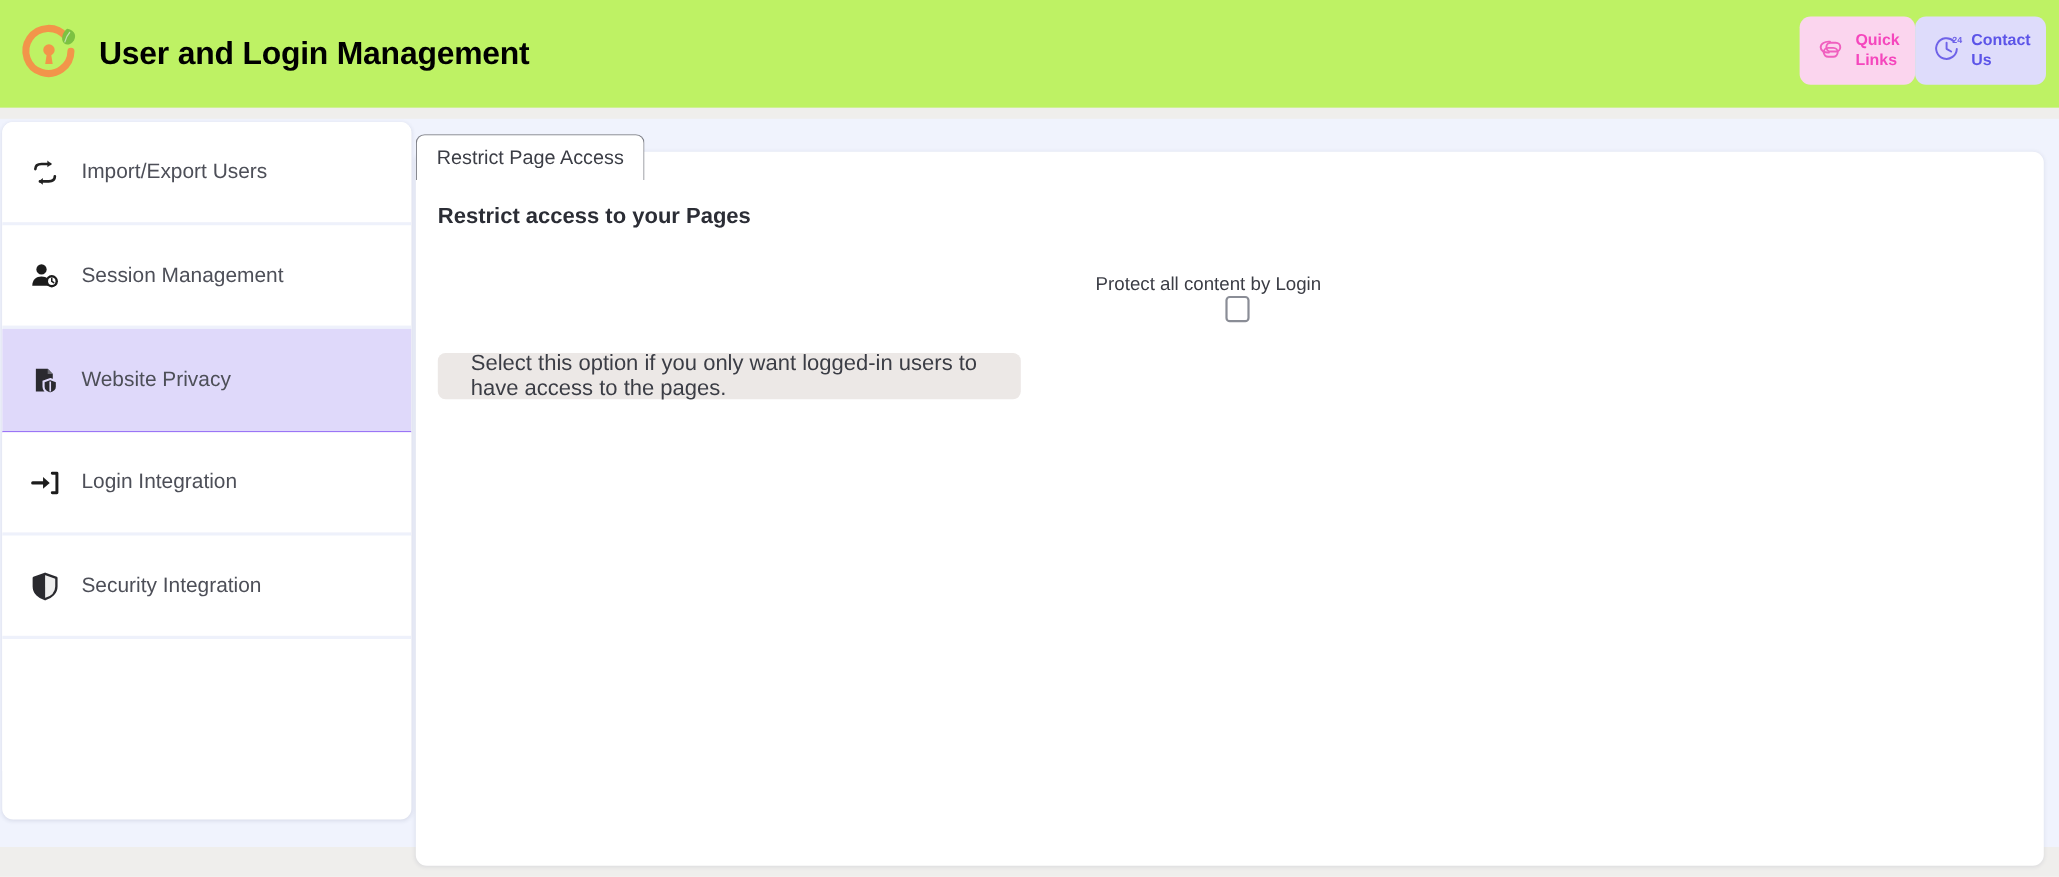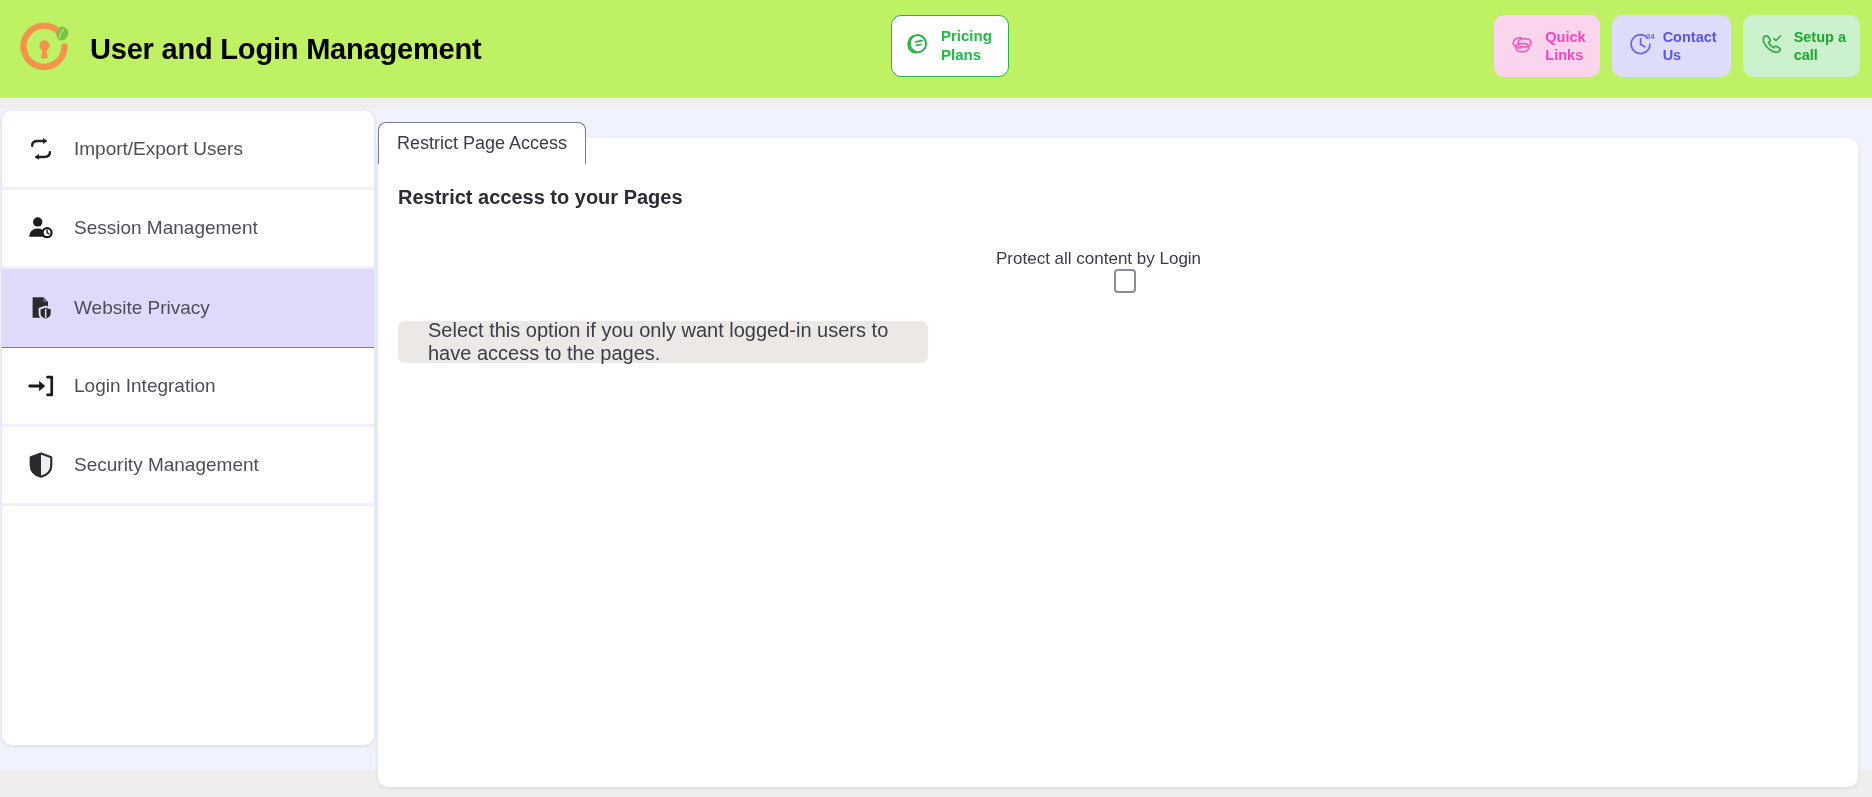--- a/index.html
+++ b/index.html
@@ -67,21 +67,20 @@
     line-height: 1.25;
   }
 
   
   #header-actions {
     position: absolute;
     right: 12px;
     top: 15px;
     display: flex;
     align-items: center;
-    gap: 12px;
   }
   .action-btn {
     height: 62px;
     border-radius: 10px;
     display: flex;
     align-items: center;
     gap: 7px;
     padding: 0 14px;
     box-sizing: border-box;
     cursor: pointer;
@@ -127,21 +126,21 @@
     top: 111px;
     width: 372px;
     height: 634px;
     background: #ffffff;
     border-radius: 10px;
     box-shadow: 0 1px 4px rgba(40,50,90,.12);
     overflow: hidden;
     box-sizing: border-box;
   }
   .sidebar-item {
-    height: 79px;
+    height: 94px;
     display: flex;
     align-items: center;
     gap: 18px;
     padding-left: 24px;
     box-sizing: border-box;
     border-bottom: 3px solid #eef1fb;
     cursor: pointer;
     background: #ffffff;
   }
   .sidebar-item .si-icon {
@@ -259,33 +258,20 @@
         <path d="M44 13.5 A20.5 20.5 0 1 0 48.5 26.5" fill="none" stroke="#f2954a" stroke-width="6.4" stroke-linecap="round"></path>
         <circle cx="28.5" cy="25.5" r="5.2" fill="#f2954a"></circle>
         <path d="M26.6 28.6 L30.4 28.6 L31.9 38.2 L25.1 38.2 Z" fill="#f2954a"></path>
         <path d="M45.2 6.2 C52.4 7.4 54.4 13.6 49.9 18.4 C46.3 22.2 41.2 20.6 40.6 16.1 C40.1 12.0 42.2 8.0 45.2 6.2 Z" fill="#7cc242"></path>
         <path d="M47.6 9.1 C45.2 11.8 43.6 15.0 42.8 18.6" fill="none" stroke="#ffffff" stroke-width="1.1" opacity=".55"></path>
       </svg>
     </span>
     <span id="brand-title">User and Login Management</span>
   </div>
 
-  <div id="pricing-plans-button">
-    <span>
-      <svg viewBox="0 0 30 30" width="29" height="29" aria-hidden="true">
-        <path d="M9 6.5 C5.6 8.2 3.6 12.4 4.6 17 C5.5 21.2 9.4 24 13.4 23.2 L9 6.5 Z" fill="none" stroke="#2fb14a" stroke-width="1.9" stroke-linejoin="round"></path>
-        <path d="M12.4 5.4 C7.9 6.4 5.1 11.0 6.2 15.9 C7.3 20.8 11.9 23.8 16.4 22.7
-                 C20.9 21.7 23.7 17.1 22.6 12.2 C21.5 7.3 16.9 4.4 12.4 5.4 Z" fill="#ffffff" stroke="#2fb14a" stroke-width="2"></path>
-        <path d="M12.1 12.3 L18.6 11.0" stroke="#2fb14a" stroke-width="1.8" stroke-linecap="round"></path>
-        <path d="M12.8 15.9 L17.5 15.0" stroke="#2fb14a" stroke-width="1.8" stroke-linecap="round"></path>
-      </svg>
-    </span>
-    <span class="pp-label">Pricing
-Plans</span>
-  </div>
 
   <div id="header-actions">
 
     <div class="action-btn" id="quick-links-button">
       <span>
         <svg viewBox="0 0 32 32" width="30" height="30" aria-hidden="true">
           <path d="M14.5 9.5 C9.5 9.0 5.5 11.5 5.5 15.0 C5.5 18.2 9.0 20.3 13.5 20.0" fill="none" stroke="#f060bf" stroke-width="1.9" stroke-linecap="round"></path>
           <rect x="11" y="10.5" width="13.5" height="8.6" rx="4.3" fill="none" stroke="#f060bf" stroke-width="1.9"></rect>
           <rect x="8.5" y="15.5" width="13.5" height="8.6" rx="4.3" fill="none" stroke="#f060bf" stroke-width="1.9"></rect>
         </svg>
@@ -299,35 +285,20 @@
         <svg viewBox="0 0 32 32" width="30" height="30" aria-hidden="true">
           <path d="M22.5 9.0 A10 10 0 1 0 25.5 16.5" fill="none" stroke="#6f63e8" stroke-width="1.9" stroke-linecap="round"></path>
           <path d="M15.6 10.4 L15.6 16.4 L20.0 19.0" fill="none" stroke="#6f63e8" stroke-width="1.9" stroke-linecap="round" stroke-linejoin="round"></path>
           <text x="21.2" y="10.6" font-family="Liberation Sans, sans-serif" font-size="8.6" font-weight="bold" fill="#6f63e8">24</text>
         </svg>
       </span>
       <span class="ab-label">Contact
 Us</span>
     </div>
 
-    <div class="action-btn" id="setup-call-button">
-      <span>
-        <svg viewBox="0 0 32 32" width="30" height="30" aria-hidden="true">
-          <path d="M8.2 7.6 C6.2 9.6 6.4 12.6 8.0 15.6 C10.0 19.4 14.0 23.0 18.2 24.4
-                   C21.0 25.3 23.4 24.6 24.6 22.6 C25.2 21.6 24.8 20.8 23.8 20.2
-                   L21.0 18.6 C20.1 18.1 19.3 18.3 18.7 19.1 L17.9 20.1
-                   C15.6 19.0 13.5 16.9 12.3 14.4 L13.4 13.6
-                   C14.2 13.0 14.4 12.2 13.9 11.3 L12.2 8.5
-                   C11.6 7.5 10.8 7.1 9.8 7.7 Z" fill="none" stroke="#3aaa4e" stroke-width="1.9" stroke-linejoin="round"></path>
-          <path d="M18.0 10.2 L20.2 12.4 L25.0 7.4" fill="none" stroke="#3aaa4e" stroke-width="1.7" stroke-linecap="round" stroke-linejoin="round"></path>
-        </svg>
-      </span>
-      <span class="ab-label">Setup a
-call</span>
-    </div>
 
   </div>
 </div>
 
 <div id="gray-band-top"></div>
 <div id="page-bg"></div>
 <div id="gray-band-bottom"></div>
 
 <nav id="sidebar">
 
@@ -385,21 +356,21 @@
   <div class="sidebar-item">
     <span class="si-icon">
       <svg viewBox="0 0 30 30" width="28" height="28" aria-hidden="true">
         <path d="M15.0 2.8 L26.0 6.8 L26.0 15.2 C26.0 21.4 21.2 25.8 15.0 27.6
                  C8.8 25.8 4.0 21.4 4.0 15.2 L4.0 6.8 Z" fill="#2a2a2f"></path>
         <path d="M15.0 2.8 L15.0 27.6 C21.2 25.8 26.0 21.4 26.0 15.2 L26.0 6.8 Z" fill="#ffffff" opacity=".92"></path>
         <path d="M15.0 2.8 L26.0 6.8 L26.0 15.2 C26.0 21.4 21.2 25.8 15.0 27.6
                  C8.8 25.8 4.0 21.4 4.0 15.2 L4.0 6.8 Z" fill="none" stroke="#2a2a2f" stroke-width="2.3" stroke-linejoin="round"></path>
       </svg>
     </span>
-    <span class="si-label">Security Management</span>
+    <span class="si-label">Security Integration</span>
   </div>
 
   <div id="sidebar-filler"></div>
 </nav>
 
 <div id="content-panel">
   <div id="content-inner">
 
     <div id="section-heading">Restrict access to your Pages</div>
 

